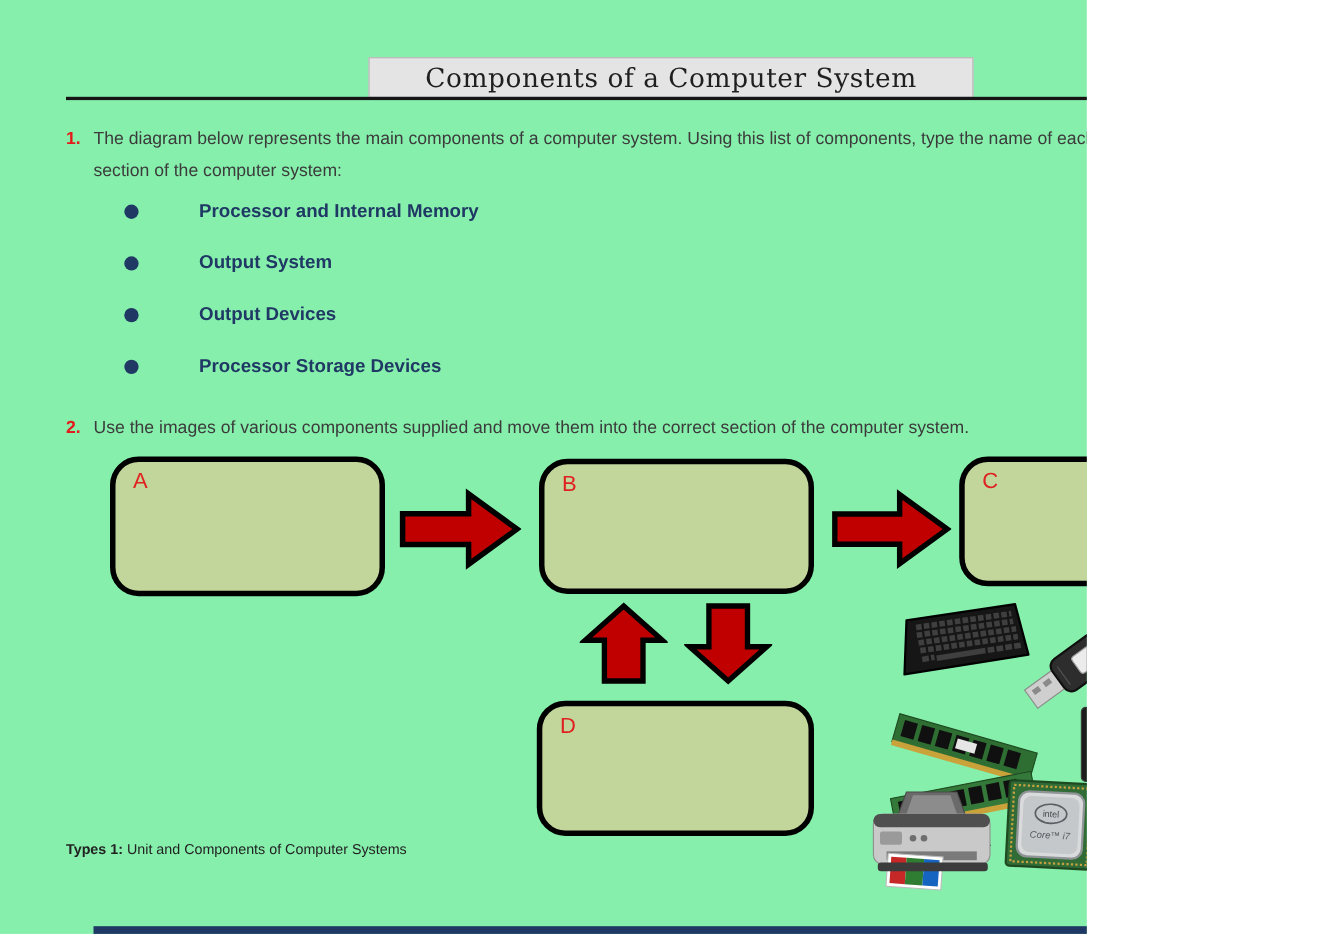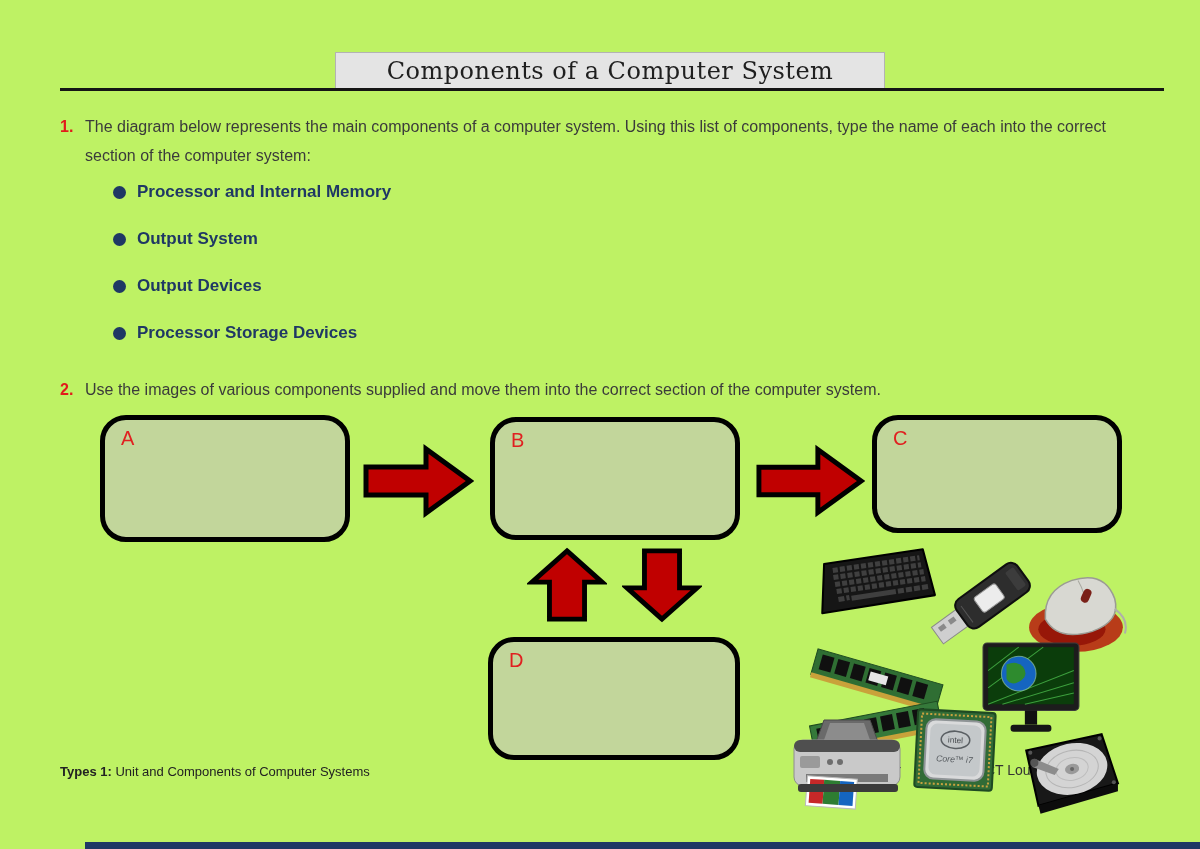--- a/index.html
+++ b/index.html
@@ -1,18 +1,18 @@
 <!DOCTYPE html>
 <html><head>
 <meta charset="utf-8">
 <style>
   * { margin:0; padding:0; box-sizing:border-box; }
   html,body { background:#ffffff; }
   .page {
-    position:relative; width:1200px; height:849px; background:#bef264;
+    position:relative; width:988px; height:849px; background:#86efac;
     font-family:"Liberation Sans", sans-serif; overflow:hidden;
   }
   .abs { position:absolute; }
 
   
   .title-box {
     left:335px; top:52px; width:550px; height:37px;
     background:#e4e4e4; border:1px solid #b3b3b3;
     display:flex; align-items:center; justify-content:center;
   }
@@ -23,21 +23,21 @@
 
   
   .instr { display:flex; color:#3b3b3b; font-size:16px; line-height:29px; }
   .instr .num { width:25px; flex:none; color:#e21b1b; font-weight:bold; }
   .instr p { width:1052px; }
   .instr1 { left:60px; top:112px; }
   .instr2 { left:60px; top:375px; }
 
   
   .comp-list { left:113px; top:183px; list-style:none; }
-  .comp-item { display:flex; align-items:center; height:18px; margin-bottom:29px; }
+  .comp-item { display:flex; align-items:center; height:18px; margin-bottom:29px;gap:44px; }
   .bullet { width:13px; height:13px; border-radius:50%; background:#1F3864; margin-right:11px; flex:none; }
   .comp-label { color:#1F3864; font-weight:bold; font-size:17px; }
 
   
   .dbox {
     position:absolute; background:#C2D69B; border:5px solid #000000; border-radius:26px;
     padding:6px 0 0 16px;
   }
   .dlabel { color:#e02020; font-size:20px; line-height:24px; }
 

